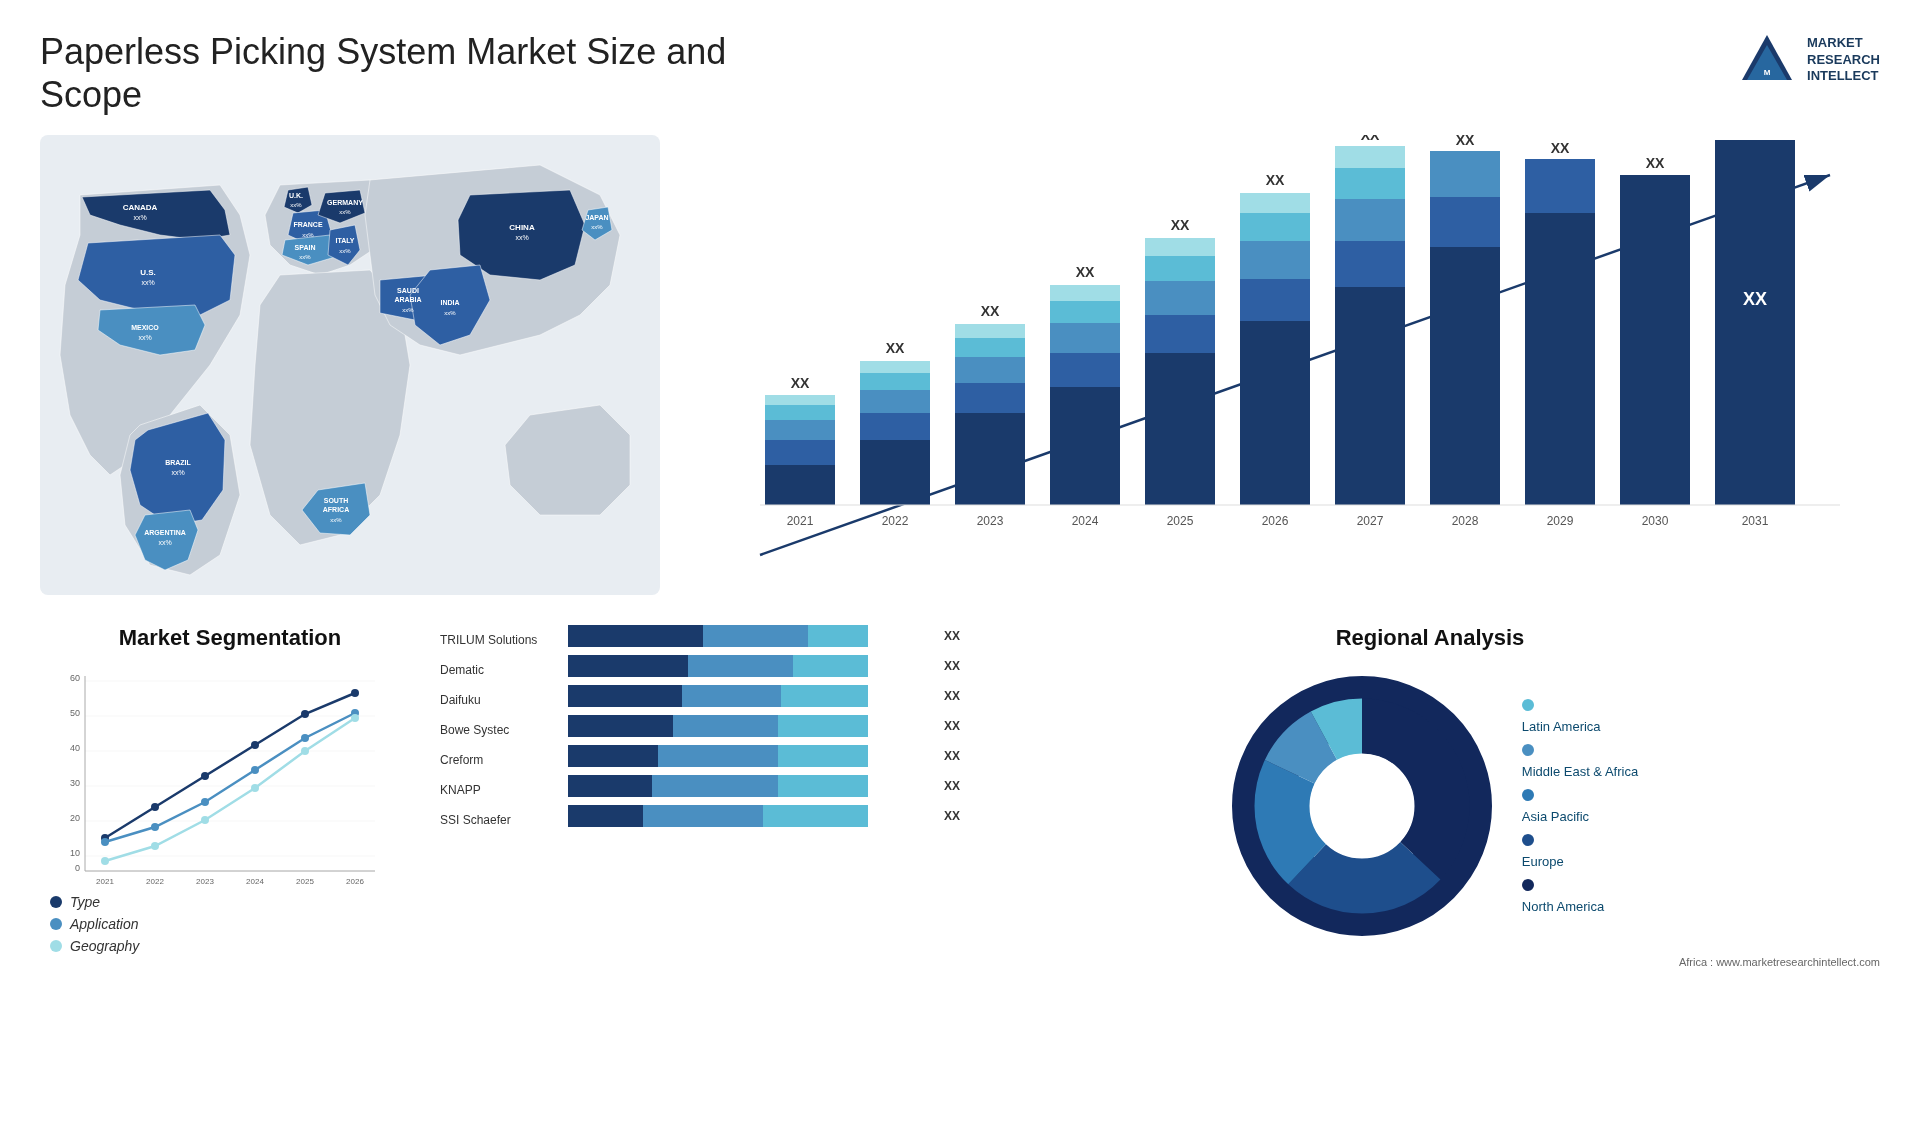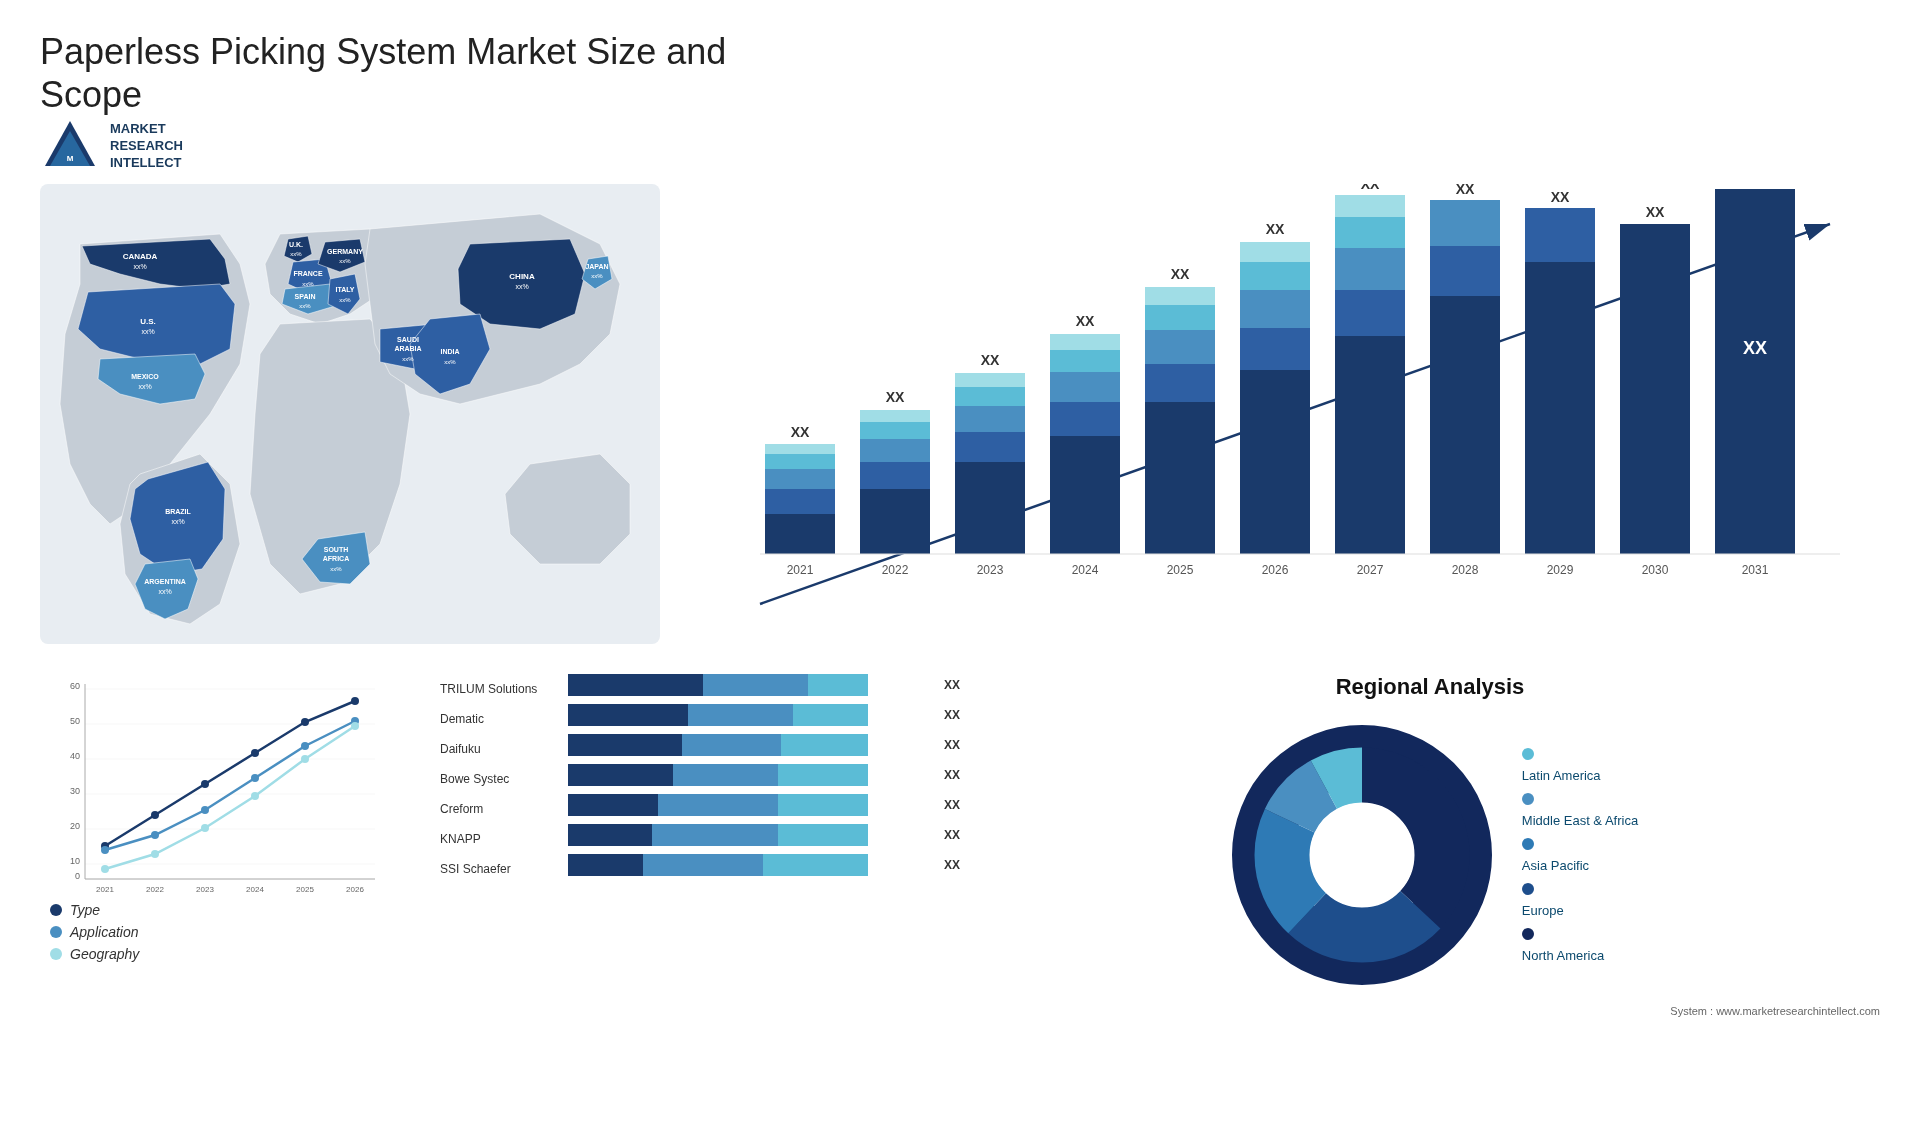--- a/index.html
+++ b/index.html
@@ -10,22 +10,21 @@
       min-height: 1146px;
       padding: 30px 40px;
       color: #222;
     }
 
     
     .header {
       display: flex;
       justify-content: space-between;
       align-items: flex-start;
-      margin-bottom: 8px;
-      flex-direction: column;
+      margin-bottom: 19px;
     }
     .page-title {
       font-size: 36px;
       font-weight: 300;
       color: #222;
       max-width: 700px;
       line-height: 1.2;
     }
     .logo-area {
       display: flex;
@@ -385,20 +384,21 @@
       <text x="1075" y="390" text-anchor="middle" font-size="12" fill="#555">2031</text>
 
       <line x1="80" y1="370" x2="1160" y2="370" stroke="#ddd" stroke-width="1"></line>
     </svg>
   </div>
 </div>
 
 <div class="bottom-section">
 
   <div class="segmentation-area">
+    <h2 class="section-title">Market Segmentation</h2>
     <div class="seg-chart-container">
       <svg viewBox="0 0 350 220" width="100%" height="100%">
 
         <text x="25" y="15" font-size="9" fill="#666" text-anchor="end">60</text>
         <text x="25" y="50" font-size="9" fill="#666" text-anchor="end">50</text>
         <text x="25" y="85" font-size="9" fill="#666" text-anchor="end">40</text>
         <text x="25" y="120" font-size="9" fill="#666" text-anchor="end">30</text>
         <text x="25" y="155" font-size="9" fill="#666" text-anchor="end">20</text>
         <text x="25" y="190" font-size="9" fill="#666" text-anchor="end">10</text>
         <text x="25" y="205" font-size="9" fill="#666" text-anchor="end">0</text>
@@ -567,16 +567,16 @@
         <div class="donut-legend-item">
           <div class="donut-dot" style="background:#1e4e8c;"></div>
           <span>Europe</span>
         </div>
         <div class="donut-legend-item">
           <div class="donut-dot" style="background:#12285c;"></div>
           <span>North America</span>
         </div>
       </div>
     </div>
-    <p class="source-text">System : www.marketresearchintellect.com</p>
+    <p class="source-text">Africa : www.marketresearchintellect.com</p>
   </div>
 
 </div>
 
 </body></html>

